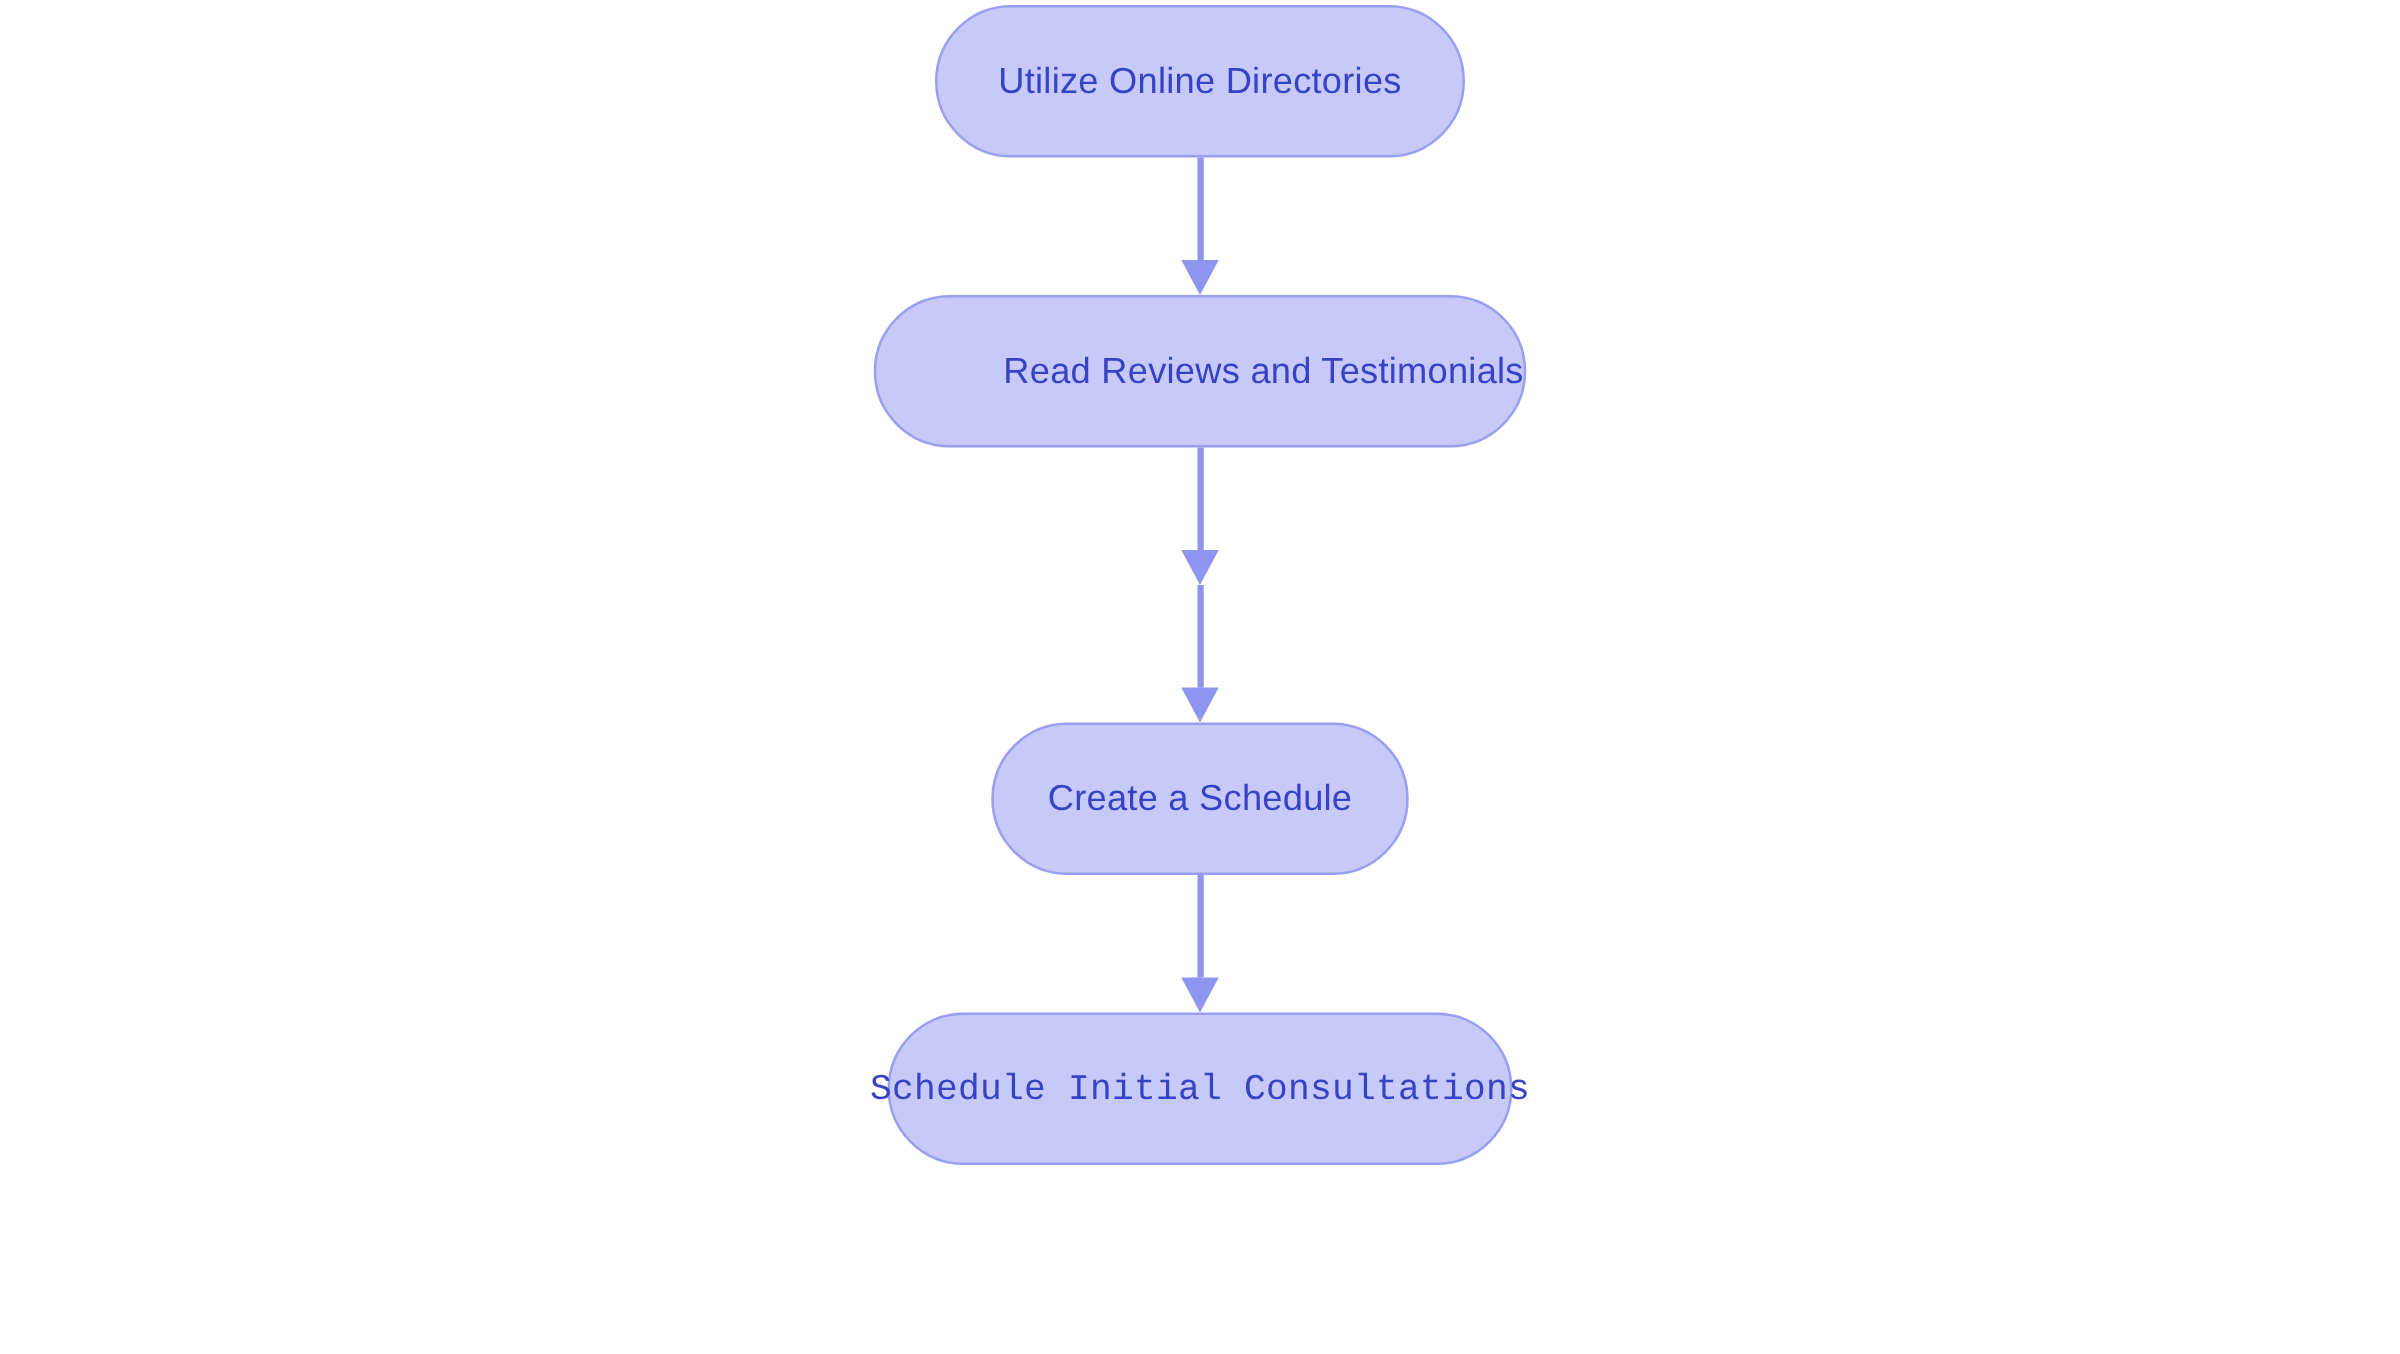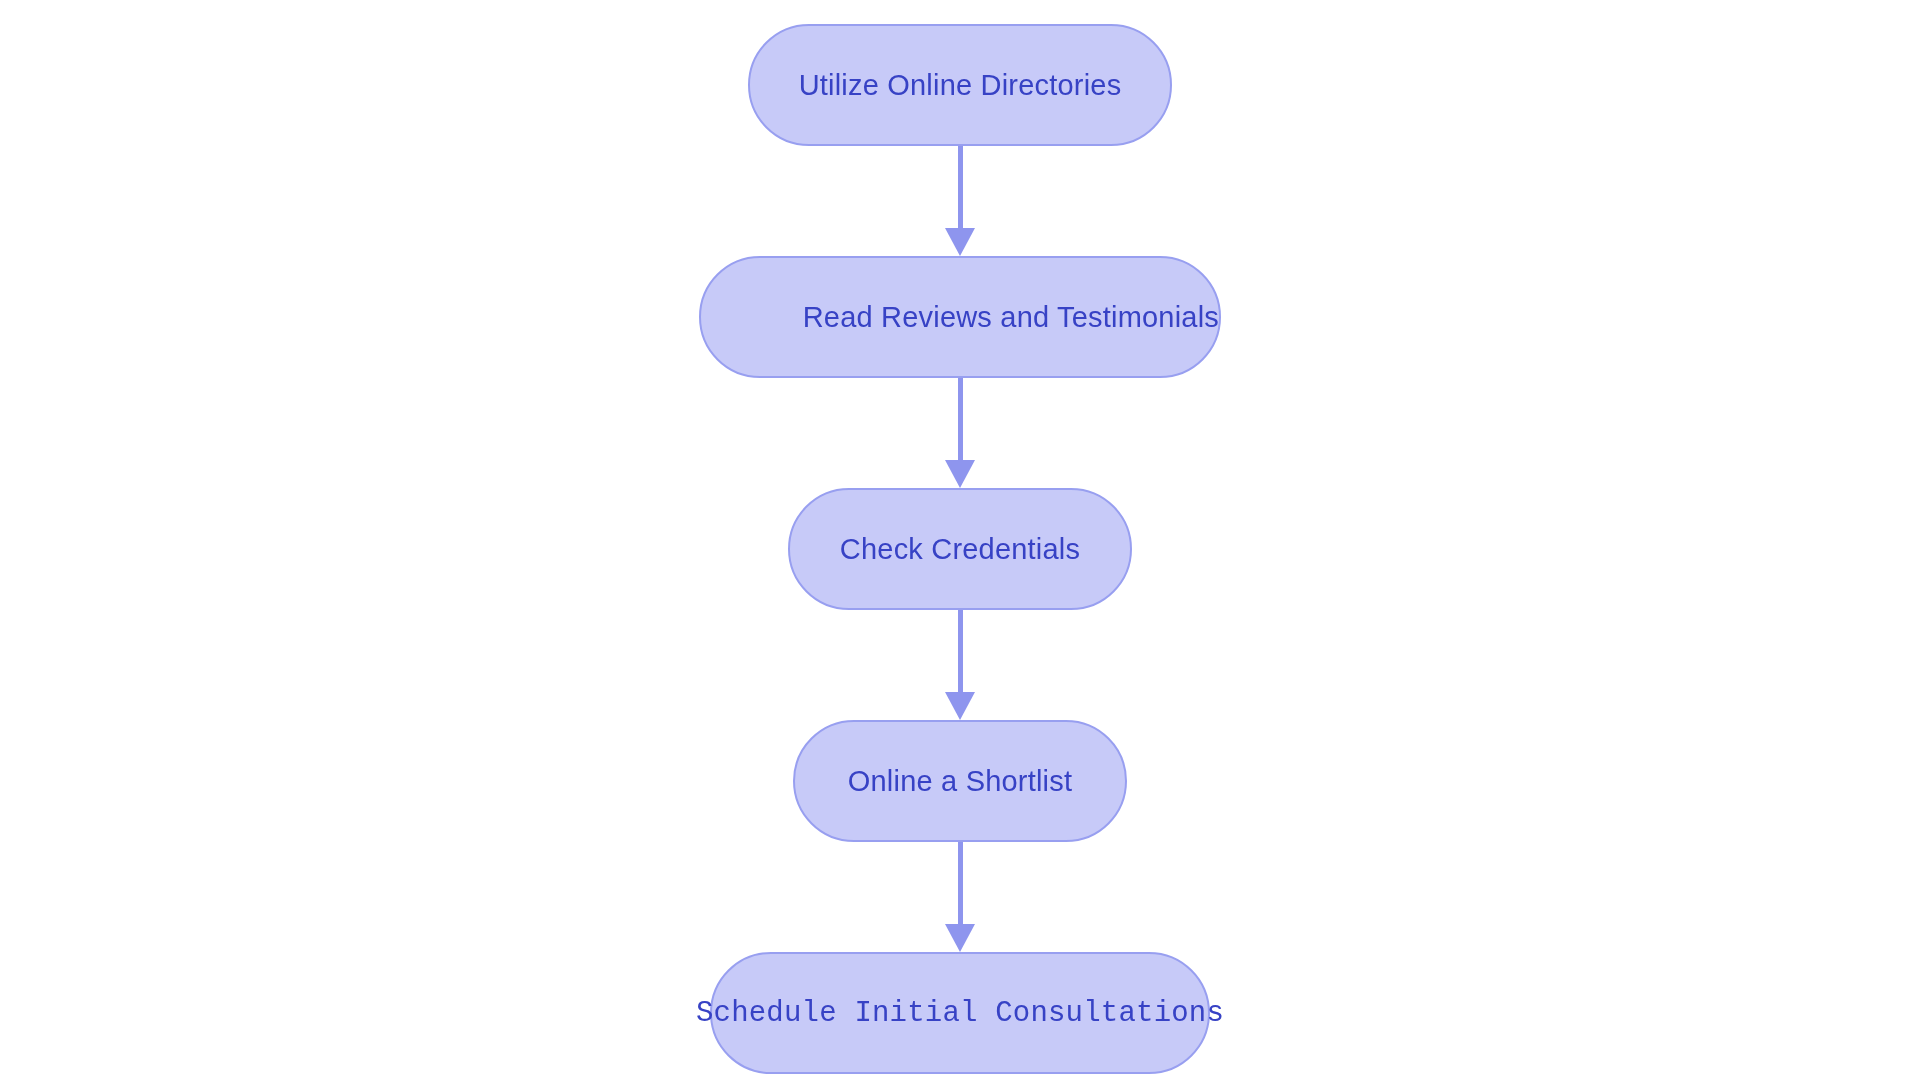--- a/index.html
+++ b/index.html
@@ -9,21 +9,21 @@
   }
   .canvas {
     position: relative;
     width: 1920px;
     height: 1083px;
     background: var(--bg, #ffffff);
     overflow: hidden;
     display: flex;
     flex-direction: column;
     align-items: center;
-    padding-top: 24px;
+    padding-top: 4px;
     box-sizing: border-box;
     font-family: "Liberation Sans", sans-serif;
   }
   .node {
     height: 122px;
     border-radius: 61px;
     background: var(--node-fill, #c7caf8);
     border: 2px solid var(--node-border, #989ff0);
     box-sizing: border-box;
     display: flex;
@@ -78,31 +78,28 @@
 
   <div class="node node-2">
     <span>Read Reviews and Testimonials</span>
   </div>
 
   <div class="connector">
     <div class="line"></div>
     <div class="head"></div>
   </div>
 
-  <div class="node node-3">
-    <span>Check Credentials</span>
-  </div>
 
   <div class="connector">
     <div class="line"></div>
     <div class="head"></div>
   </div>
 
   <div class="node node-4">
-    <span>Online a Shortlist</span>
+    <span>Create a Schedule</span>
   </div>
 
   <div class="connector">
     <div class="line"></div>
     <div class="head"></div>
   </div>
 
   <div class="node node-5">
     <span>Schedule Initial Consultations</span>
   </div>

